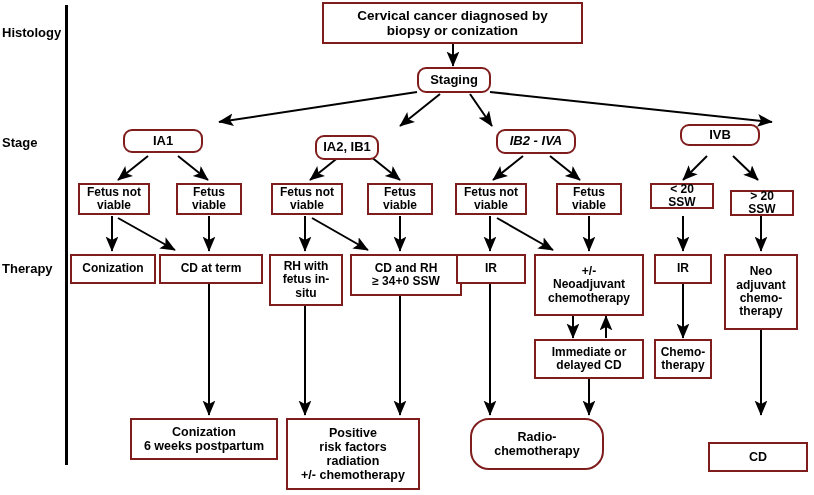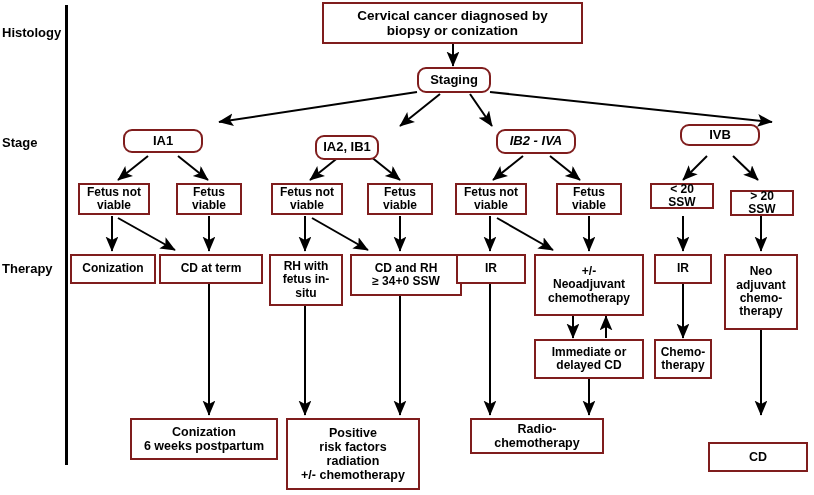--- a/index.html
+++ b/index.html
@@ -154,16 +154,16 @@
   <div class="node n-ther" style="left:456px; top:254px; width:70px; height:30px;">IR</div>
   <div class="node n-ther" style="left:534px; top:254px; width:110px; height:62px;">+/-<br>Neoadjuvant<br>chemotherapy</div>
   <div class="node n-ther" style="left:654px; top:254px; width:58px; height:30px;">IR</div>
   <div class="node n-ther" style="left:724px; top:254px; width:74px; height:76px;">Neo<br>adjuvant<br>chemo-<br>therapy</div>
 
   <div class="node n-ther" style="left:534px; top:339px; width:110px; height:40px;">Immediate or<br>delayed CD</div>
   <div class="node n-ther" style="left:654px; top:339px; width:58px; height:40px;">Chemo-<br>therapy</div>
 
   <div class="node n-bottom" style="left:130px; top:418px; width:148px; height:42px;">Conization<br>6 weeks postpartum</div>
   <div class="node n-bottom" style="left:286px; top:418px; width:134px; height:72px;">Positive<br>risk factors<br>radiation<br>+/- chemotherapy</div>
-  <div class="node n-bottom" style="left:470px; top:418px; width:134px; height:36px;">Radio-<br>chemotherapy</div>
+  <div class="node n-bottom" style="left:470px; top:418px; width:134px; height:52px;border-radius:19px;">Radio-<br>chemotherapy</div>
   <div class="node n-bottom" style="left:708px; top:442px; width:100px; height:30px;">CD</div>
 
 </div>
 
 </body></html>

